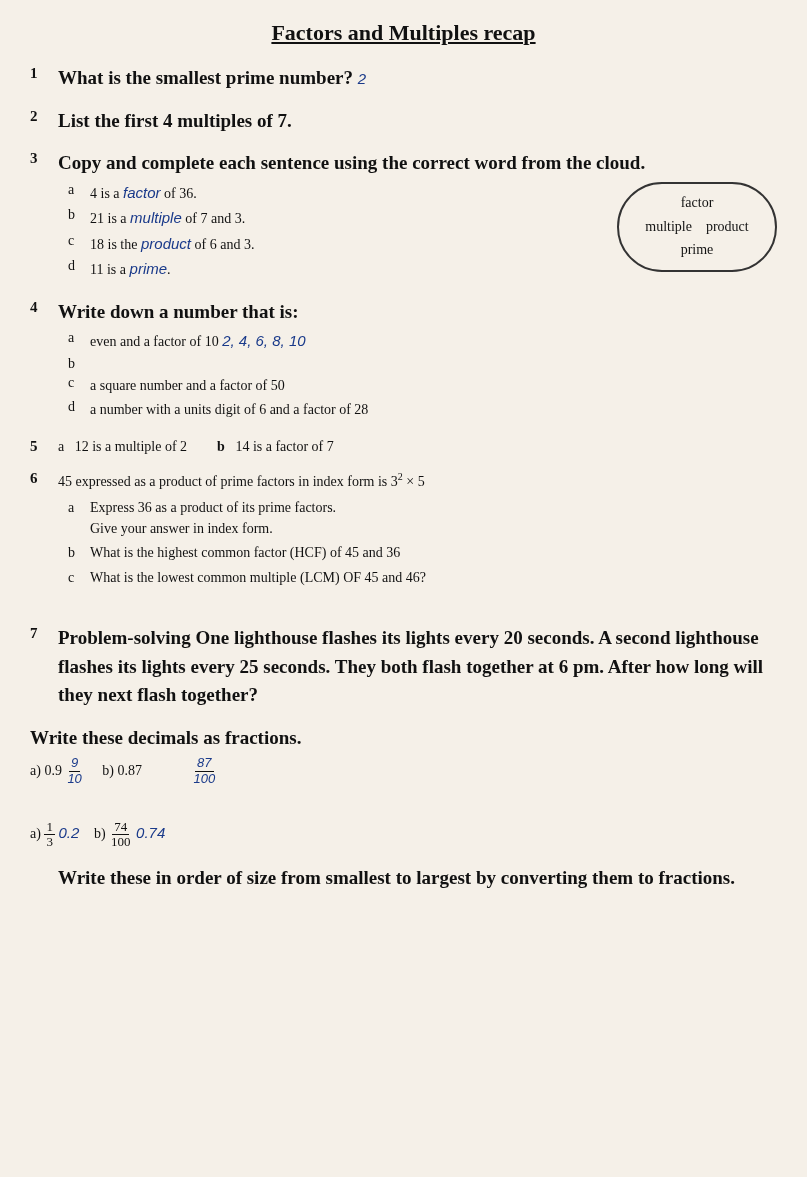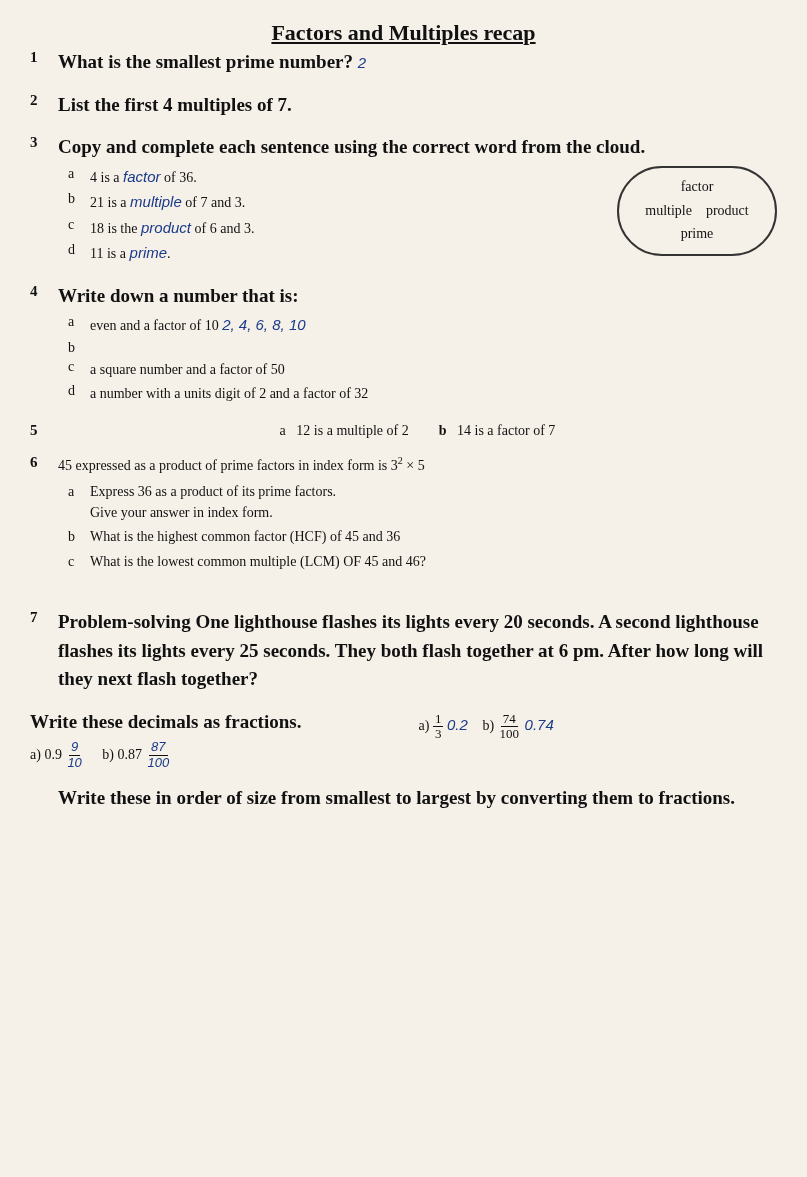--- a/index.html
+++ b/index.html
@@ -10,21 +10,21 @@
       color: #111;
       padding: 20px 30px;
       width: 807px;
       min-height: 1177px;
     }
     .page-title {
       text-align: center;
       font-size: 22px;
       font-weight: bold;
       text-decoration: underline;
-      margin-bottom: 2px;
+      margin-bottom: 18px;
     }
     .question {
       display: flex;
       margin-bottom: 14px;
       align-items: flex-start;
     }
     .q-num {
       min-width: 28px;
       font-size: 15px;
       font-weight: bold;
@@ -85,34 +85,34 @@
       font-size: 14px;
     }
     .cloud-row {
       display: flex;
       gap: 14px;
     }
     .q5-cols {
       display: flex;
       gap: 30px;
       margin-top: 2px;
-      justify-content: center;
     }
     .q5-col {
       font-size: 14px;
     }
     .q6-body {
       font-size: 14px;
       line-height: 1.6;
     }
     .bottom-row {
       display: flex;
       gap: 30px;
       margin-bottom: 14px;
       align-items: flex-start;
+      flex-direction: column;
     }
     .bottom-left {
       flex: 1;
     }
     .bottom-right {
       flex: 1;
     }
     .fraction {
       display: inline-flex;
       flex-direction: column;
@@ -200,21 +200,21 @@
       </div>
       <div class="sub-part">
         <span class="sub-label">b</span>
       </div>
       <div class="sub-part">
         <span class="sub-label">c</span>
         <span class="sub-text">a square number and a factor of 50</span>
       </div>
       <div class="sub-part">
         <span class="sub-label">d</span>
-        <span class="sub-text">a number with a units digit of 2 and a factor of 32</span>
+        <span class="sub-text">a number with a units digit of 6 and a factor of 28</span>
       </div>
     </div>
   </div>
 </div>
 
 <div class="question">
   <div class="q-num">5</div>
   <div class="q-body">
     <div class="q5-cols">
       <div class="q5-col">
@@ -267,21 +267,21 @@
       <span>0.9 </span>
       <span class="handwritten" style="font-size:16px;">
         <span class="fraction">
           <span class="numer">9</span>
           <span class="denom">10</span>
         </span>
       </span>
       &nbsp;&nbsp;&nbsp;
       <span>b) </span>
       <span>0.87 </span>
-      <span class="handwritten" style="font-size:16px;">
+      <span class="handwritten" style="font-size:16px;margin-left:46px;">
         <span class="fraction">
           <span class="numer">87</span>
           <span class="denom">100</span>
         </span>
       </span>
     </div>
   </div>
   <div class="bottom-right">
     <div style="margin-top:4px; font-size:14px;">
       <span>a) </span>

